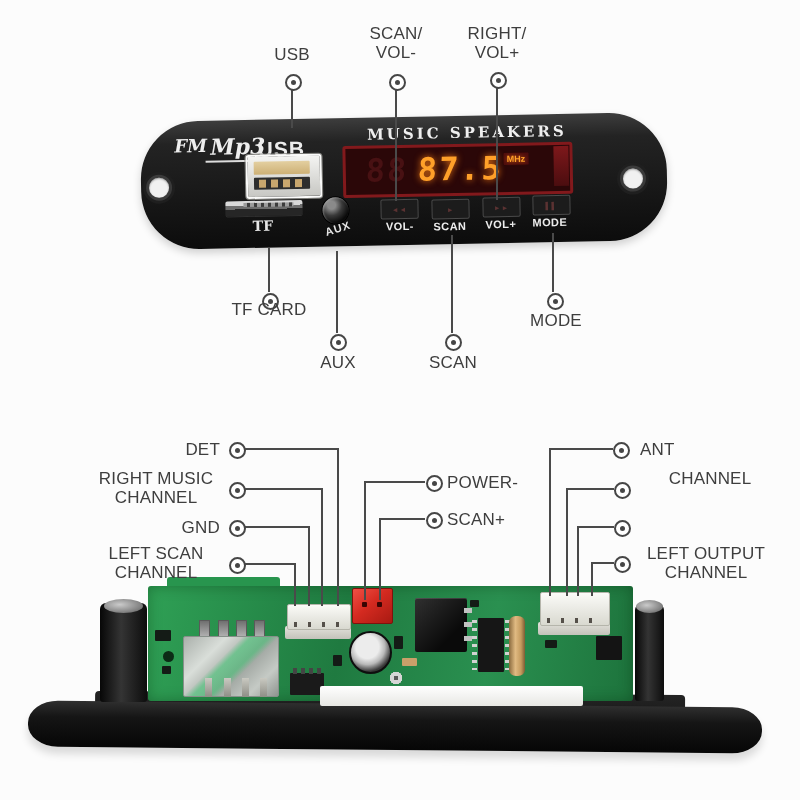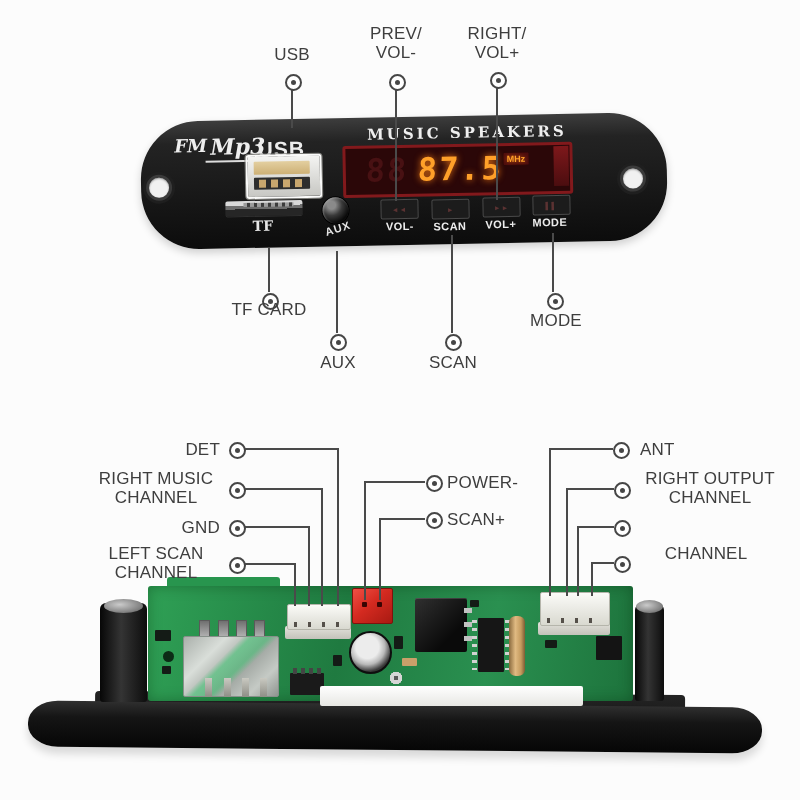--- a/index.html
+++ b/index.html
@@ -191,21 +191,21 @@
     </div>
   <div class="dot" style="left:614px;top:520px">
       <i></i>
     </div>
   <div class="dot" style="left:614px;top:556px">
       <i></i>
     </div>
 
   <div class="lbl t-c" style="left:270px;top:45px;width:44px">USB</div>
   <div class="lbl t-c" style="left:360px;top:24px;width:72px">
-    <span>PREV/</span>
+    <span>SCAN/</span>
     <span>VOL-</span>
   </div>
   <div class="lbl t-c" style="left:461px;top:24px;width:72px">
     <span>RIGHT/</span>
     <span>VOL+</span>
   </div>
   <div class="lbl t-c" style="left:224px;top:300px;width:90px">TF CARD</div>
   <div class="lbl t-c" style="left:317px;top:353px;width:42px">AUX</div>
   <div class="lbl t-c" style="left:426px;top:353px;width:54px">SCAN</div>
   <div class="lbl t-c" style="left:528px;top:311px;width:56px">MODE</div>
@@ -216,24 +216,24 @@
   </div>
   <div class="lbl t-r" style="left:152px;top:518px;width:68px">GND</div>
   <div class="lbl t-c" style="left:92px;top:544px;width:128px">
     <span>LEFT SCAN</span>
     <span>CHANNEL</span>
   </div>
   <div class="lbl t-l" style="left:447px;top:473px;width:100px">POWER-</div>
   <div class="lbl t-l" style="left:447px;top:510px;width:100px">SCAN+</div>
   <div class="lbl t-l" style="left:640px;top:440px;width:60px">ANT</div>
   <div class="lbl t-c" style="left:636px;top:469px;width:148px">
-    <span>RIGHT OUTPUT</span>
     <span>CHANNEL</span>
   </div>
   <div class="lbl t-c" style="left:636px;top:544px;width:140px">
+    <span>LEFT OUTPUT</span>
     <span>CHANNEL</span>
   </div>
 
   <div class="panel">
     <div class="screwhole" style="left:5px;top:53px"></div>
     <div class="screwhole" style="left:479px;top:53px"></div>
     <div class="logo">
       <span class="l1">Mp3</span>
       <span class="l2">FM</span>
     </div>

